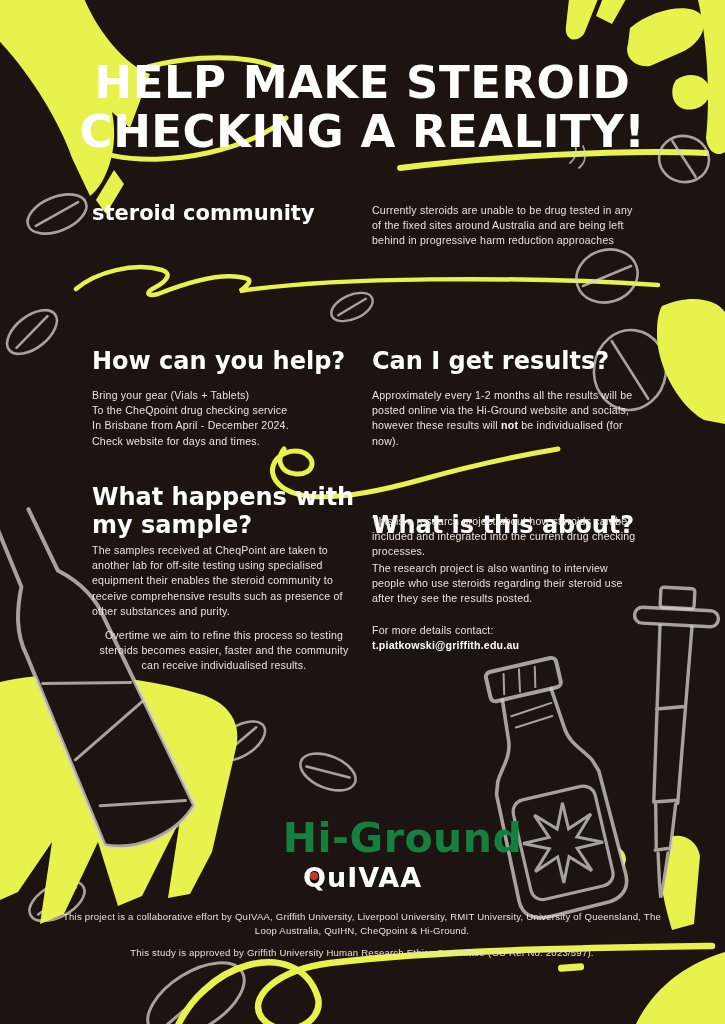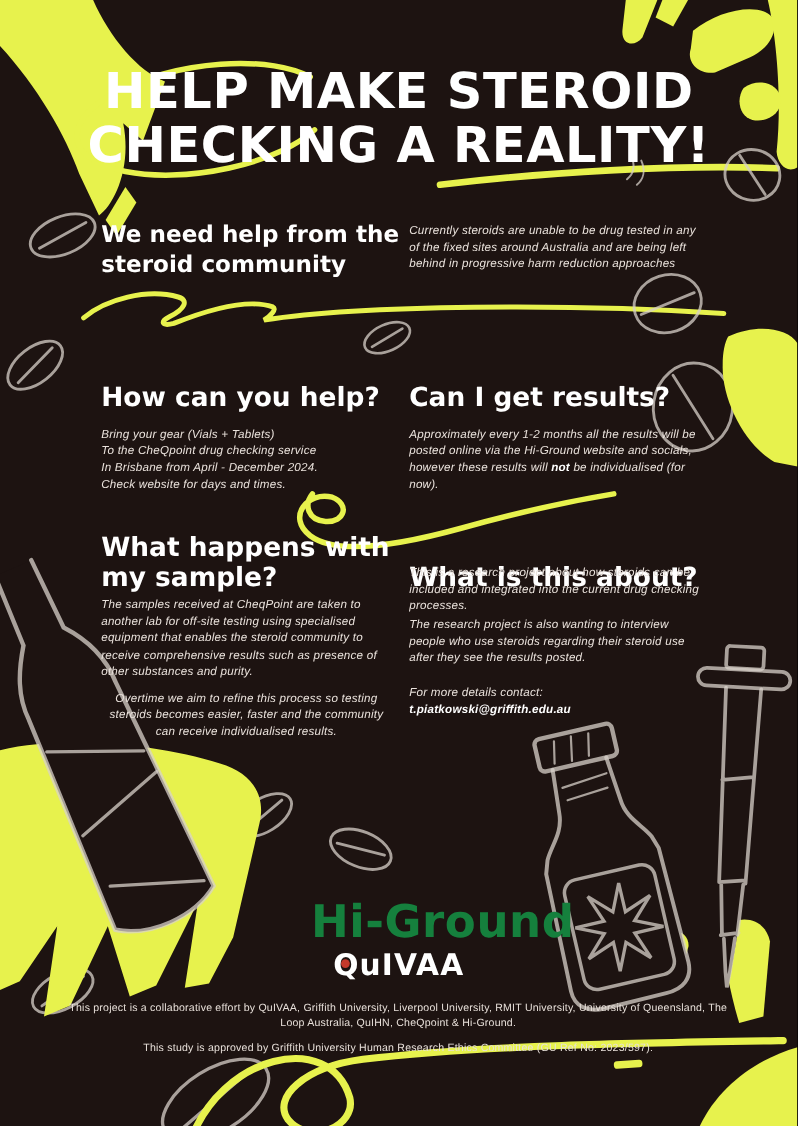--- a/index.html
+++ b/index.html
@@ -7,21 +7,21 @@
           font-family:"Liberation Sans",sans-serif;}
   .deco{position:absolute;left:0;top:0;z-index:1;pointer-events:none;}
   .txt{position:absolute;z-index:2;margin:0;}
   .blk{display:block;}
   .title{left:0;top:58px;width:725px;text-align:center;color:#fff;font-weight:bold;
          font-size:45px;line-height:49px;letter-spacing:.5px;
          font-family:"DejaVu Sans","Liberation Sans",sans-serif;}
   .h{color:#fff;font-weight:bold;font-family:"DejaVu Sans","Liberation Sans",sans-serif;}
   .h-md{font-size:21px;line-height:27px;}
   .h-lg{font-size:24px;line-height:28px;}
-  .body{color:#eae2dc;font-size:10.6px;line-height:15.2px;letter-spacing:.2px;font-style:italic;}
+  .body{color:#eae2dc;font-size:10.6px;line-height:15.2px;letter-spacing:.2px;}
   .body b{color:#fff;}
   .logo-hg{left:0;top:814px;width:725px;text-align:center;color:#15803d;font-weight:bold;
            font-size:41px;letter-spacing:.5px;font-family:"DejaVu Sans","Liberation Sans",sans-serif;margin-left:40px;}
   .logo-qv{left:0;top:862px;width:725px;text-align:center;}
   .quivaa{position:relative;display:inline-block;color:#fff;font-weight:bold;font-size:27px;
           letter-spacing:1px;font-family:"DejaVu Sans","Liberation Sans",sans-serif;}
   .qdot{position:absolute;left:7px;top:10px;width:8px;height:8px;border-radius:50%;
         background:#c4392b;}
   .footer{color:#e8e0da;font-size:9.6px;line-height:14px;text-align:center;letter-spacing:.2px;}
   
@@ -144,21 +144,20 @@
 
     <path class="yl" stroke-width="6.5" d="M172,1040 C200,958 300,936 318,998 C324,1024 282,1042 262,1018 C247,998 276,970 330,963 C440,950 580,948 712,946"></path>
   </svg>
 
   <h1 class="txt title">
     <span class="blk">HELP MAKE STEROID</span>
     <span class="blk">CHECKING A REALITY!</span>
   </h1>
 
   <h2 class="txt h h-md" style="left:92px;top:200px;width:300px;">
-    <span class="blk">We need help from the</span>
     <span class="blk">steroid community</span>
   </h2>
   <p class="txt body" style="left:372px;top:203px;width:262px;">Currently steroids are unable to be drug tested in any of the fixed sites around Australia and are being left behind in progressive harm reduction approaches</p>
 
   <h2 class="txt h h-lg" style="left:92px;top:347px;text-align:right;">How can you help?</h2>
   <p class="txt body" style="left:92px;top:388px;width:266px;">
     <span class="blk">Bring your gear (Vials + Tablets)</span>
     <span class="blk">To the CheQpoint drug checking service</span>
     <span class="blk">In Brisbane from April - December 2024.</span>
     <span class="blk">Check website for days and times.</span>
@@ -166,21 +165,21 @@
 
   <h2 class="txt h h-lg" style="left:372px;top:347px;">Can I get results?</h2>
   <p class="txt body" style="left:372px;top:388px;width:266px;">
     <span>Approximately every 1-2 months all the results will be posted online via the Hi-Ground website and socials, however these results will </span><b>not</b><span> be individualised (for now).</span>
   </p>
 
   <h2 class="txt h h-lg" style="left:92px;top:483px;width:290px;">
     <span class="blk">What happens with</span>
     <span class="blk">my sample?</span>
   </h2>
-  <p class="txt body" style="left:92px;top:543px;width:260px;">The samples received at CheqPoint are taken to another lab for off-site testing using specialised equipment that enables the steroid community to receive comprehensive results such as presence of other substances and purity.</p>
+  <p class="txt body" style="left:92px;top:543px;width:260px;">The samples received at CheqPoint are taken to another lab for off-site testing using specialised equipment their enables the steroid community to receive comprehensive results such as presence of other substances and purity.</p>
   <p class="txt body" style="left:92px;top:628px;width:264px;text-align:center;">Overtime we aim to refine this process so testing steroids becomes easier, faster and the community can receive individualised results.</p>
 
   <h2 class="txt h h-lg" style="left:372px;top:483px;margin-top:28px;">What is this about?</h2>
   <p class="txt body" style="left:372px;top:514px;width:270px;">This is a research project about how steroids can be included and integrated into the current drug checking processes.</p>
   <p class="txt body" style="left:372px;top:561px;width:270px;">The research project is also wanting to interview people who use steroids regarding their steroid use after they see the results posted.</p>
   <p class="txt body" style="left:372px;top:623px;width:270px;">
     <span class="blk">For more details contact:</span>
     <b class="blk">t.piatkowski@griffith.edu.au</b>
   </p>
 

